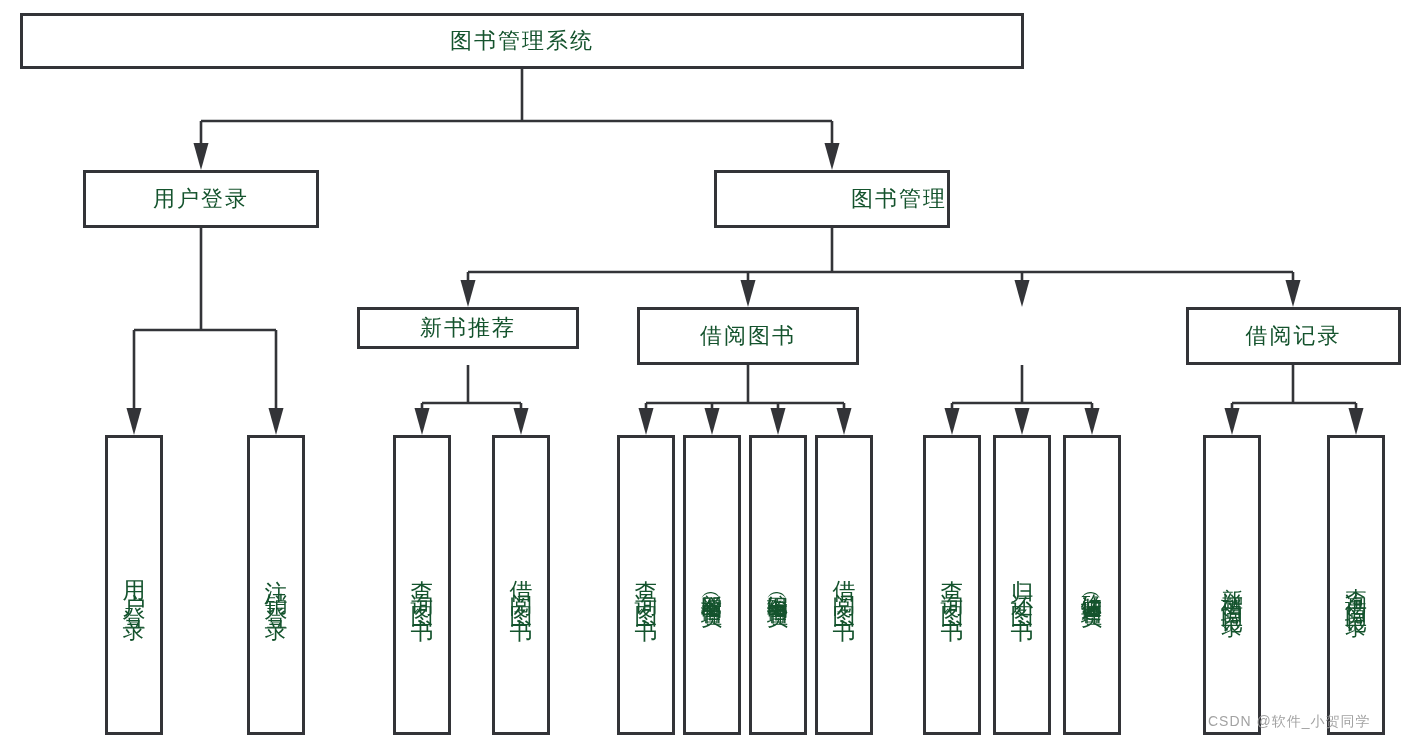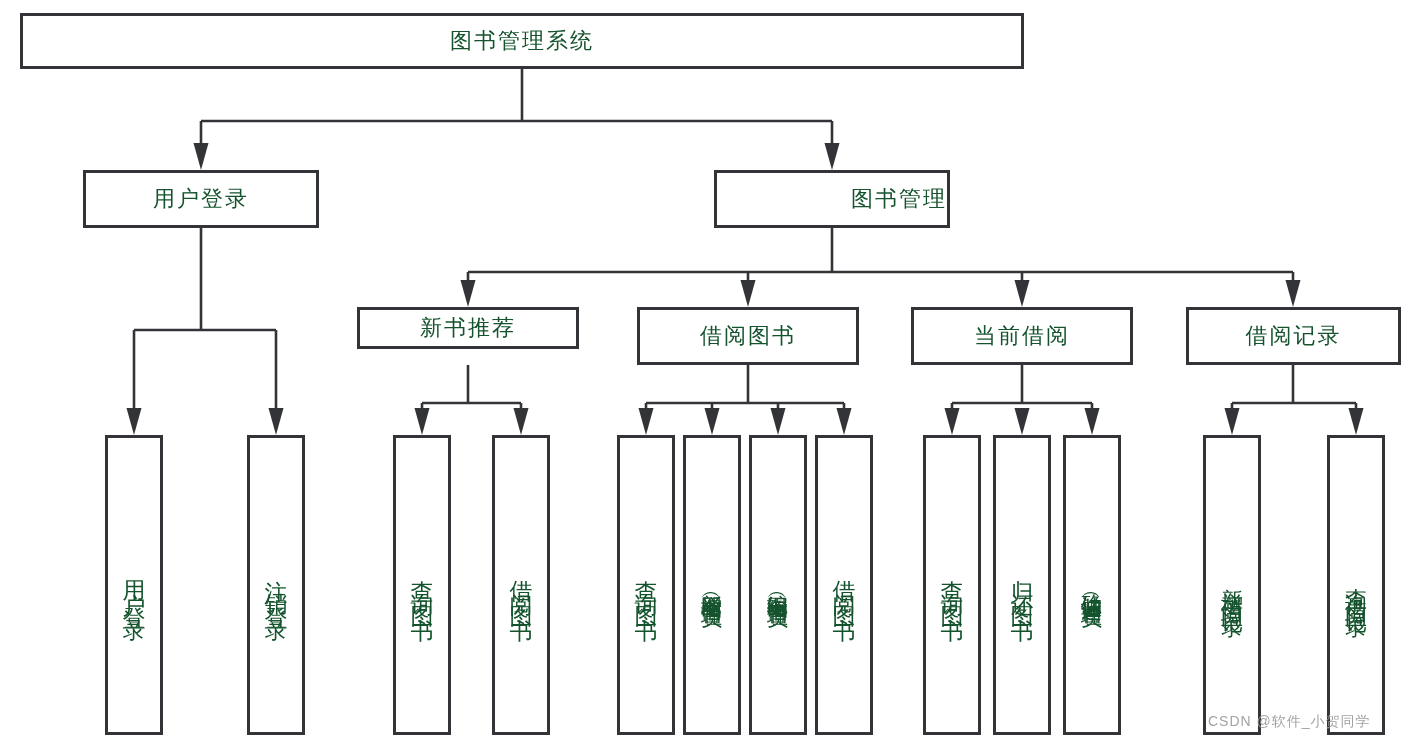--- a/index.html
+++ b/index.html
@@ -174,23 +174,20 @@
   <div id="l2-1" class="node h-node">
     <span>图书管理</span>
   </div>
 
   <div id="l3-0" class="node h-node">
     <span>新书推荐</span>
   </div>
   <div id="l3-1" class="node h-node">
     <span>借阅图书</span>
   </div>
-  <div id="l3-2" class="node h-node">
-    <span>当前借阅</span>
-  </div>
   <div id="l3-3" class="node h-node">
     <span>借阅记录</span>
   </div>
 
   <div id="lf-0" class="node leaf v-node">
     <span>用户登录</span>
   </div>
   <div id="lf-1" class="node leaf v-node">
     <span>注销登录</span>
   </div>

